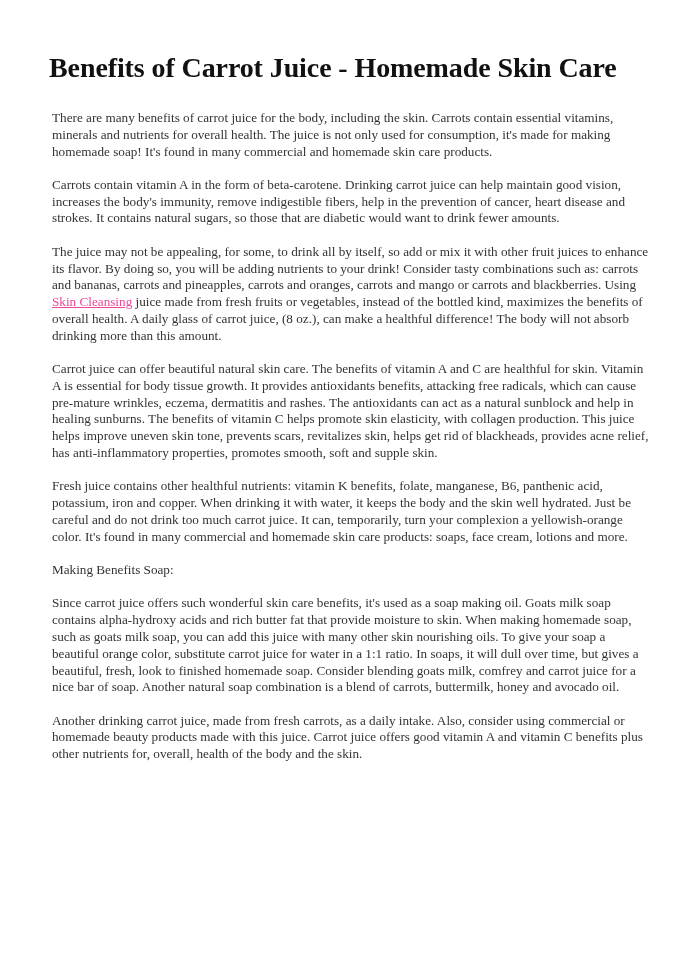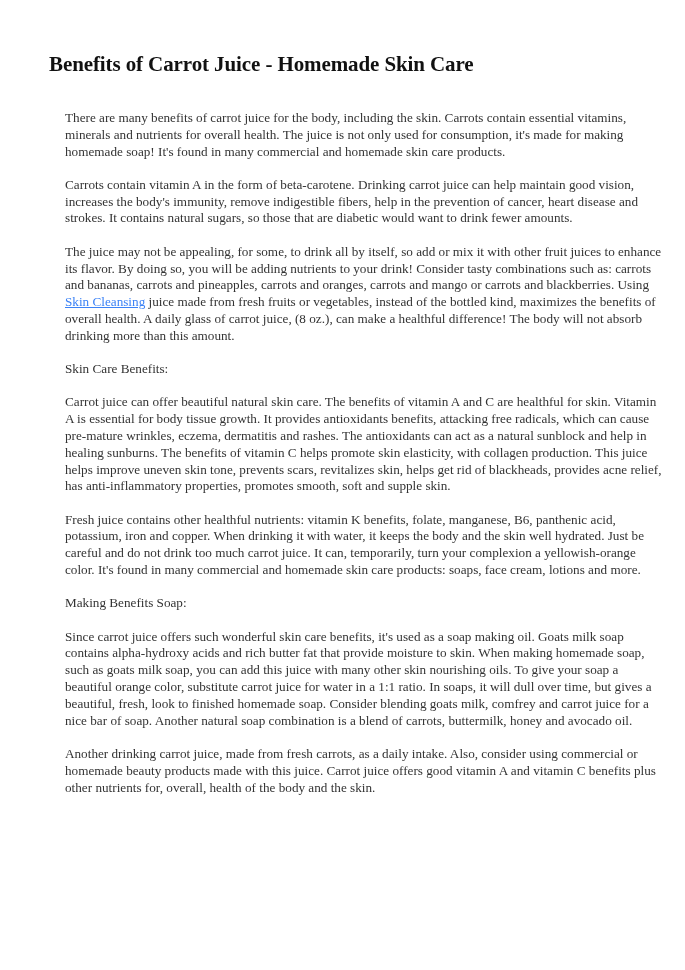--- a/index.html
+++ b/index.html
@@ -18,57 +18,56 @@
       font-family: "DejaVu Serif", "Liberation Serif", serif;
       color: #2a2a2a;
     }
     .title {
       position: absolute;
       top: 52px;
       left: 0;
       margin: 0;
       font-family: "Liberation Serif", "DejaVu Serif", serif;
       font-weight: bold;
-      font-size: 21px;
+      font-size: 28px;
       color: #111111;
       white-space: nowrap;
       letter-spacing: -0.1px;
     }
     .body-text {
       position: absolute;
       top: 110px;
-      left: 16px;
+      left: 3px;
       width: 600px;
     }
     p {
       margin: 0 0 16.5px 0;
       font-family: "Liberation Serif", "DejaVu Serif", serif;
       font-size: 13.2px;
       line-height: 16.8px;
       color: #333333;
     }
     p.heading { margin-bottom: 16.5px; }
     a.link {
-      color: #3b82f6;
+      color: #ec4899;
       text-decoration: underline;
     }
   </style>
 </head>
 <body>
 
 <div class="page">
   <h1 class="title">Benefits of Carrot Juice - Homemade Skin Care</h1>
 
   <div class="body-text">
     <p>There are many benefits of carrot juice for the body, including the skin. Carrots contain essential vitamins, minerals and nutrients for overall health. The juice is not only used for consumption, it's made for making homemade soap! It's found in many commercial and homemade skin care products.</p>
 
     <p>Carrots contain vitamin A in the form of beta-carotene. Drinking carrot juice can help maintain good vision, increases the body's immunity, remove indigestible fibers, help in the prevention of cancer, heart disease and strokes. It contains natural sugars, so those that are diabetic would want to drink fewer amounts.</p>
     <p><span>The juice may not be appealing, for some, to drink all by itself, so add or mix it with other fruit juices to enhance its flavor. By doing so, you will be adding nutrients to your drink! Consider tasty combinations such as: carrots and bananas, carrots and pineapples, carrots and oranges, carrots and mango or carrots and blackberries. Using </span><a class="link" href="#">Skin Cleansing</a><span> juice made from fresh fruits or vegetables, instead of the bottled kind, maximizes the benefits of overall health. A daily glass of carrot juice, (8 oz.), can make a healthful difference! The body will not absorb drinking more than this amount.</span></p>
 
-    <p class="heading">Skin Care Benefits:</p>
     <p>Carrot juice can offer beautiful natural skin care. The benefits of vitamin A and C are healthful for skin. Vitamin A is essential for body tissue growth. It provides antioxidants benefits, attacking free radicals, which can cause pre-mature wrinkles, eczema, dermatitis and rashes. The antioxidants can act as a natural sunblock and help in healing sunburns. The benefits of vitamin C helps promote skin elasticity, with collagen production. This juice helps improve uneven skin tone, prevents scars, revitalizes skin, helps get rid of blackheads, provides acne relief, has anti-inflammatory properties, promotes smooth, soft and supple skin.</p>
     <p>Fresh juice contains other healthful nutrients: vitamin K benefits, folate, manganese, B6, panthenic acid, potassium, iron and copper. When drinking it with water, it keeps the body and the skin well hydrated. Just be careful and do not drink too much carrot juice. It can, temporarily, turn your complexion a yellowish-orange color. It's found in many commercial and homemade skin care products: soaps, face cream, lotions and more.</p>
 
     <p class="heading">Making Benefits Soap:</p>
     <p>Since carrot juice offers such wonderful skin care benefits, it's used as a soap making oil. Goats milk soap contains alpha-hydroxy acids and rich butter fat that provide moisture to skin. When making homemade soap, such as goats milk soap, you can add this juice with many other skin nourishing oils. To give your soap a beautiful orange color, substitute carrot juice for water in a 1:1 ratio. In soaps, it will dull over time, but gives a beautiful, fresh, look to finished homemade soap. Consider blending goats milk, comfrey and carrot juice for a nice bar of soap. Another natural soap combination is a blend of carrots, buttermilk, honey and avocado oil.</p>
     <p>Another drinking carrot juice, made from fresh carrots, as a daily intake. Also, consider using commercial or homemade beauty products made with this juice. Carrot juice offers good vitamin A and vitamin C benefits plus other nutrients for, overall, health of the body and the skin.</p>
   </div>
 </div>
 
 </body></html>

